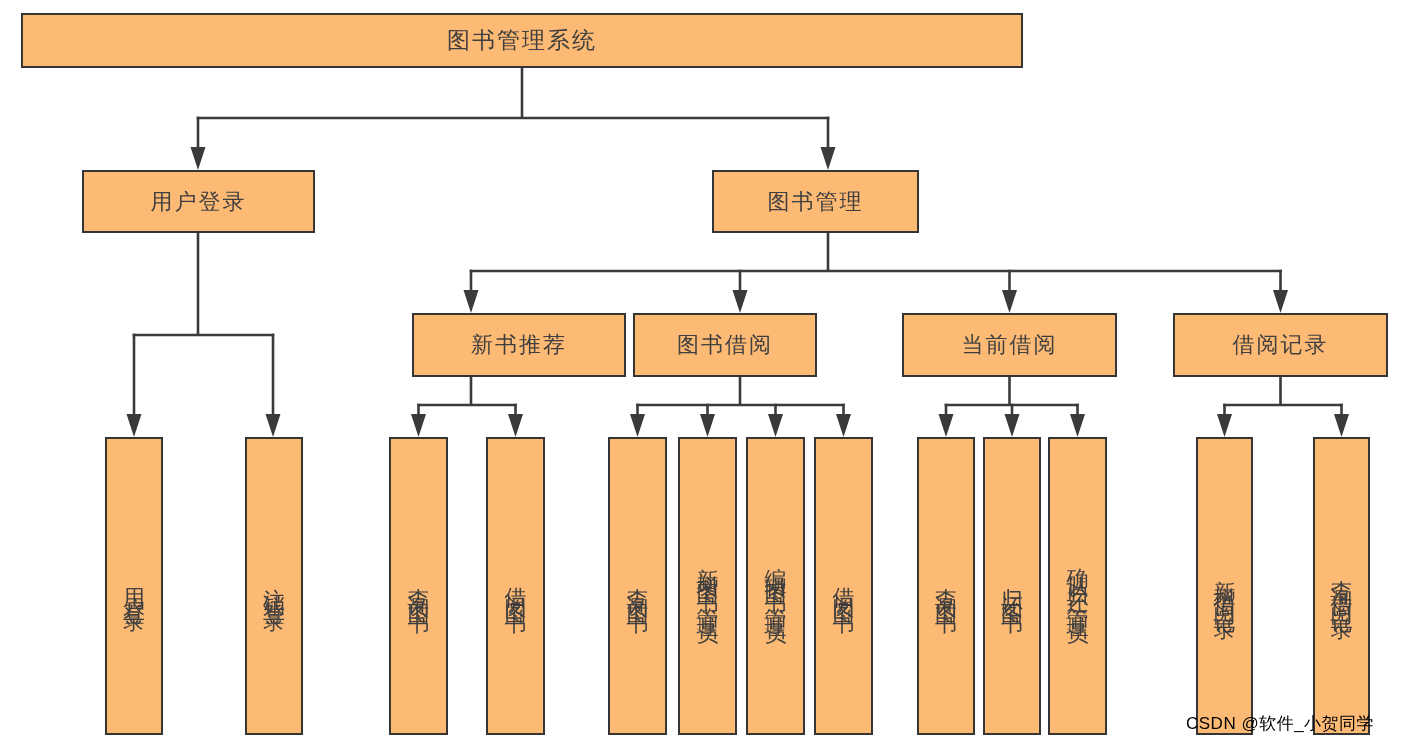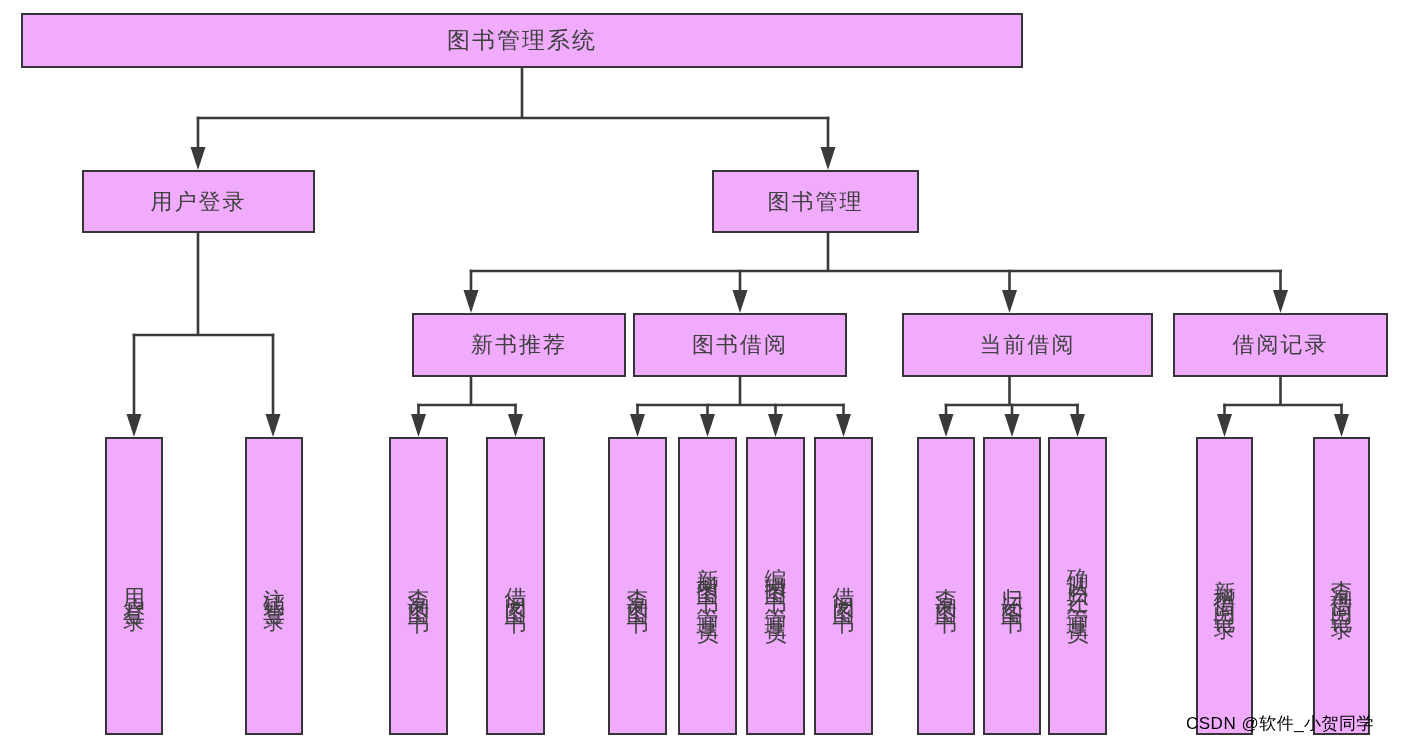--- a/index.html
+++ b/index.html
@@ -14,21 +14,21 @@
   .connectors {
     position: absolute;
     left: 0; top: 0;
     width: 1405px; height: 747px;
   }
   .connectors line { stroke: #3a3a3a; stroke-width: 2.6; }
   .connectors polygon { fill: #3a3a3a; }
   .node {
     position: absolute;
     box-sizing: border-box;
-    background: #f0abfc;
+    background: #fdba74;
     border: 2.5px solid #353535;
     color: #3f3f3f;
     display: flex;
     align-items: center;
     justify-content: center;
     text-align: center;
   }
   .node.h {
     font-size: 22px;
     letter-spacing: 2px;
@@ -120,22 +120,22 @@
     <line x1="1341.5" y1="403.7" x2="1341.5" y2="416"></line>
     <polygon points="1334,414 1349,414 1341.5,437"></polygon>
   </svg>
 
   <div class="node h root-box" style="left:21px; top:13px; width:1002px; height:55px;">图书管理系统</div>
 
   <div class="node h" style="left:82px; top:170px; width:233px; height:63px;">用户登录</div>
   <div class="node h" style="left:712px; top:170px; width:207px; height:63px;">图书管理</div>
 
   <div class="node h" style="left:364px; top:313px; width:214px; height:64px;margin-left:48px;">新书推荐</div>
-  <div class="node h" style="left:633px; top:313px; width:214px; height:64px;">图书借阅</div>
-  <div class="node h" style="left:902px; top:313px; width:251px; height:64px;">当前借阅</div>
+  <div class="node h" style="left:633px; top:313px; width:184px; height:64px;">图书借阅</div>
+  <div class="node h" style="left:902px; top:313px; width:215px; height:64px;">当前借阅</div>
   <div class="node h" style="left:1173px; top:313px; width:215px; height:64px;">借阅记录</div>
 
   <div class="node leaf" style="left:105px; top:437px; width:58px; height:298px;">
     <span class="vtext">用户登录</span>
   </div>
   <div class="node leaf" style="left:245px; top:437px; width:58px; height:298px;">
     <span class="vtext">注销登录</span>
   </div>
 
   <div class="node leaf" style="left:389px; top:437px; width:59px; height:298px;">

